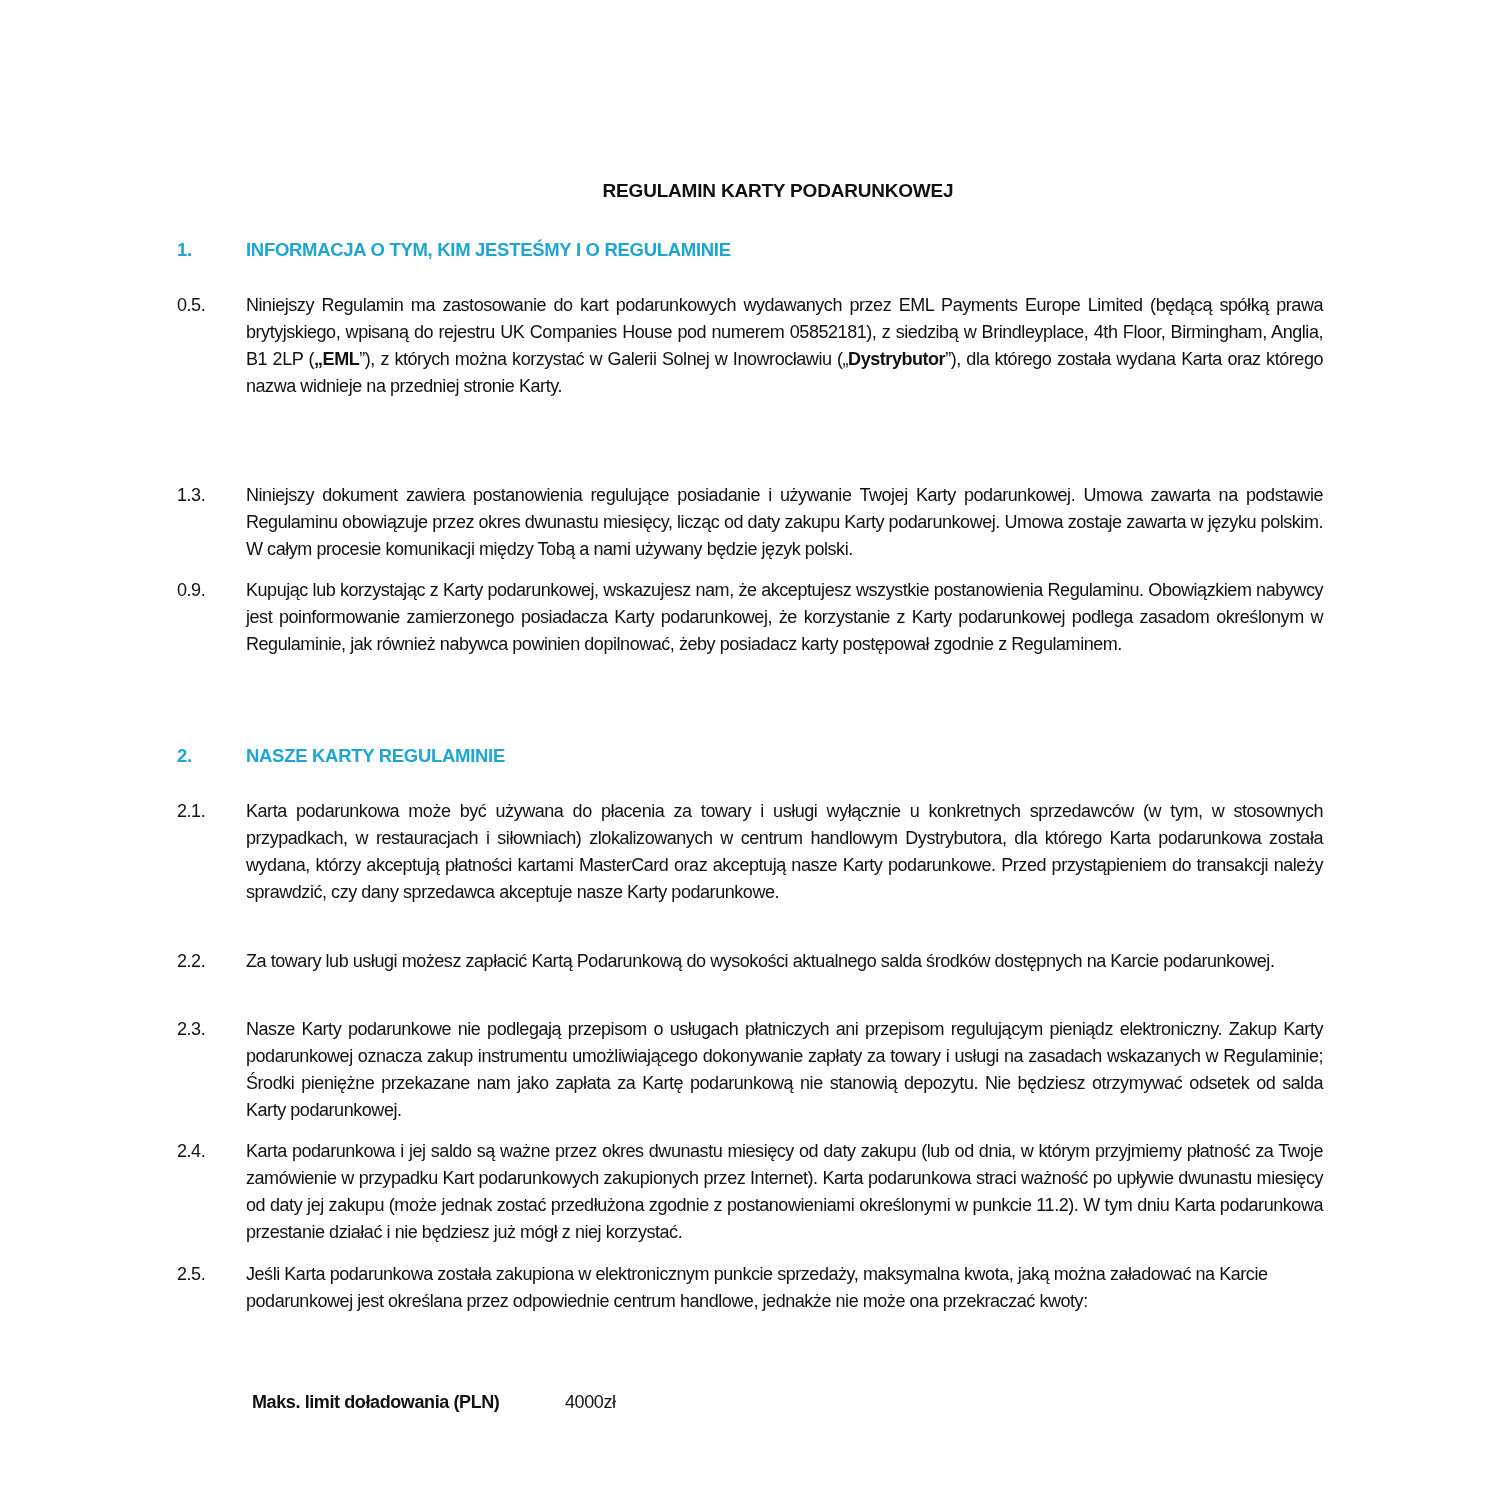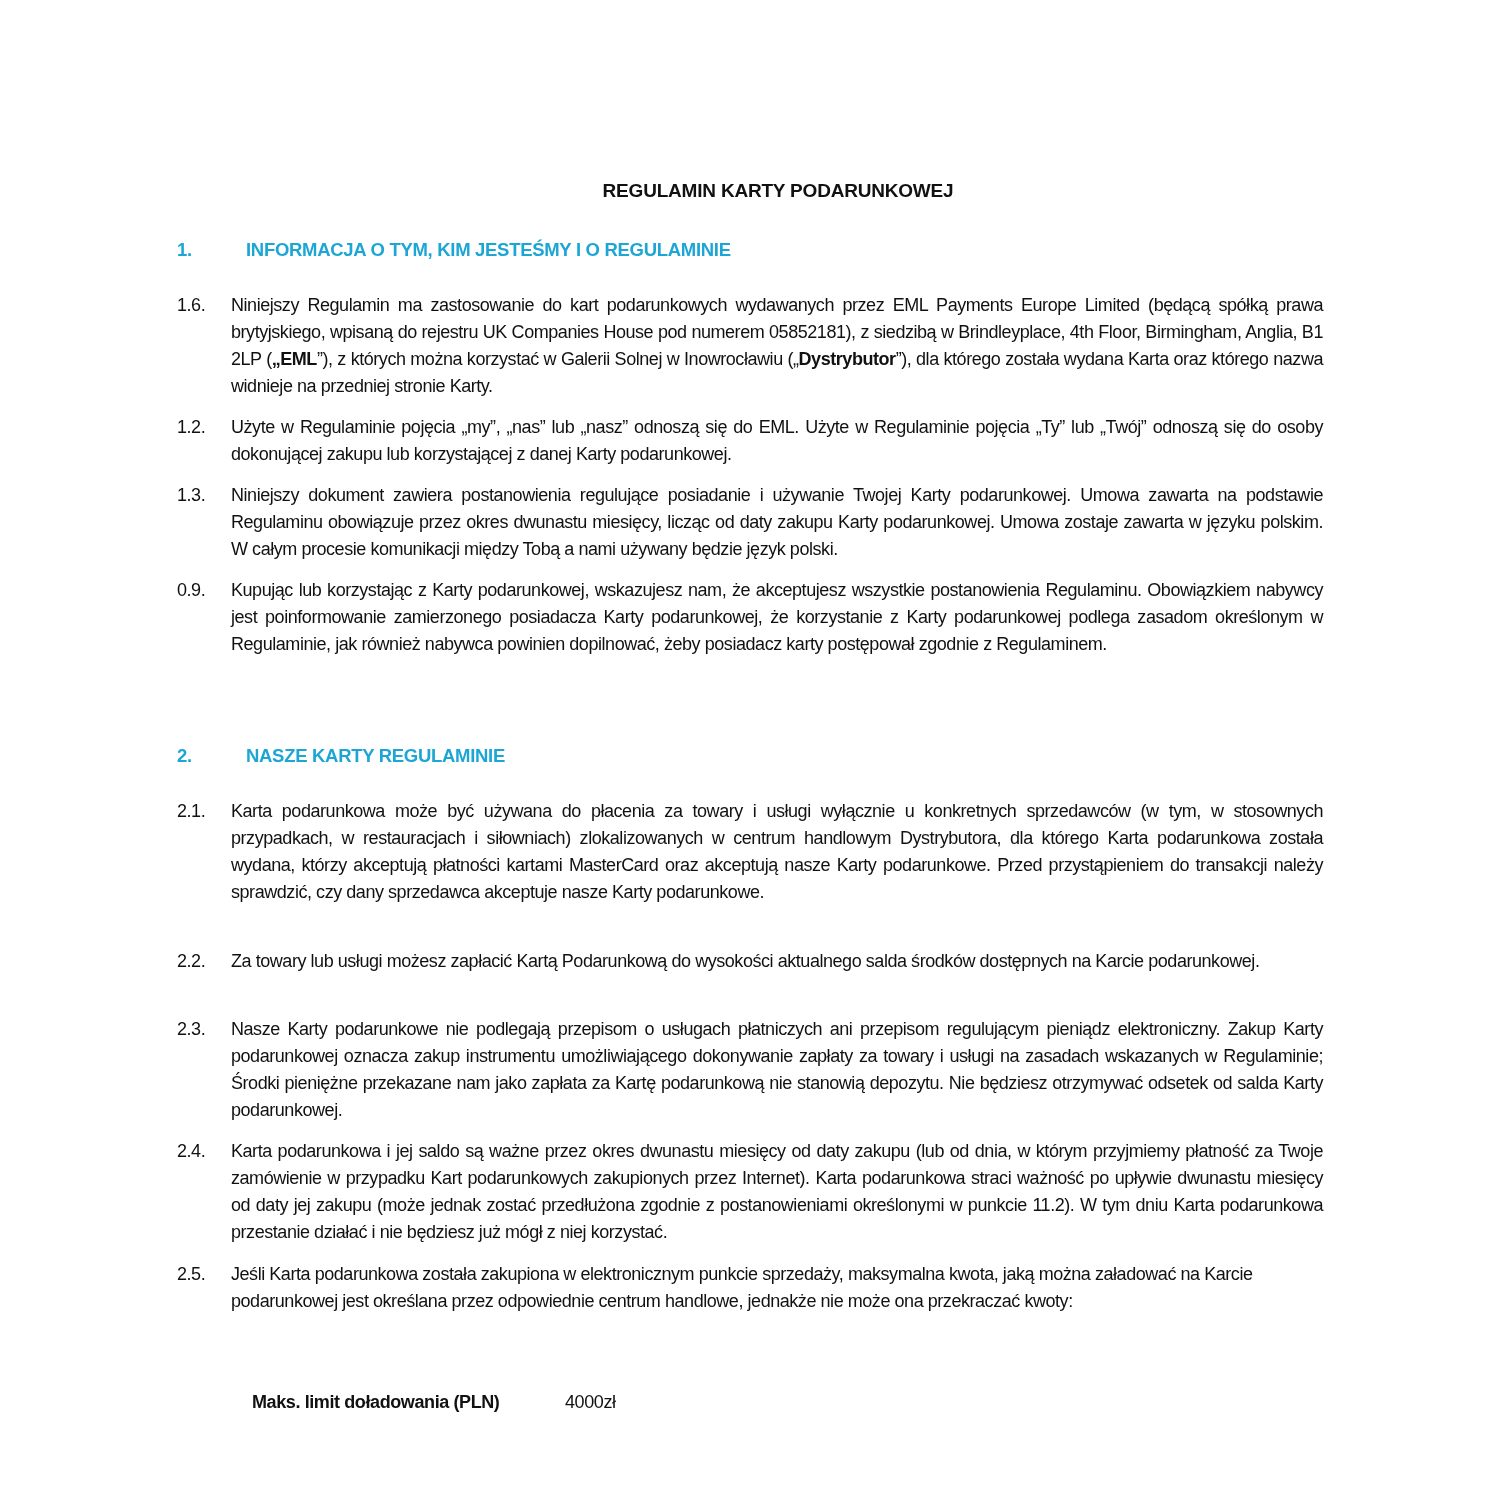--- a/index.html
+++ b/index.html
@@ -13,48 +13,44 @@
     text-align: center; font-weight: bold; font-size: 19px; letter-spacing: -0.2px;
   }
   .heading {
     position: absolute; left: 177px; font-weight: bold; font-size: 18.5px;
     color: #1ca6d6; letter-spacing: -0.3px;
   }
   .heading .num { position: absolute; left: 0; }
   .heading .txt { position: absolute; left: 69px; white-space: nowrap; }
   .clause { position: absolute; left: 177px; width: 1146px; font-size: 18px; line-height: 27px; letter-spacing: -0.45px; }
   .clause .num { position: absolute; left: 0; top: 0; }
-  .clause .body { margin-left: 54px; text-align: justify; }
+  .clause .body { margin-left: 69px; text-align: justify; }
   .clause .body.left { text-align: left; }
   .limit { position: absolute; top: 1392px; left: 252px; font-size: 18px; letter-spacing: -0.4px; }
   .limit .lbl { font-weight: bold; }
   .limit .val { position: absolute; left: 313px; white-space: nowrap; }
   .info { position: absolute; top: 1467px; left: 246px; width: 1077px; font-size: 18px; line-height: 27px; letter-spacing: -0.3px; text-align: justify; text-align-last: justify; }
 </style>
 </head>
 <body>
 
 <div class="page">
 
   <div class="doc-title">REGULAMIN KARTY PODARUNKOWEJ</div>
 
   <div class="heading" style="top:239px;">
     <span class="num">1.</span>
     <span class="txt">INFORMACJA O TYM, KIM JESTEŚMY I O REGULAMINIE</span>
   </div>
 
   <div class="clause" style="top:292px;">
-    <span class="num">1.6.</span>
+    <span class="num">0.5.</span>
     <div class="body"><span>Niniejszy Regulamin ma zastosowanie do kart podarunkowych wydawanych przez EML Payments Europe Limited (będącą spółką prawa brytyjskiego, wpisaną do rejestru UK Companies House pod numerem 05852181), z siedzibą w Brindleyplace, 4th Floor, Birmingham, Anglia, B1 2LP (</span><b>„EML</b><span>”), z których można korzystać w Galerii Solnej w Inowrocławiu („</span><b>Dystrybutor</b><span>”), dla którego została wydana Karta oraz którego nazwa widnieje na przedniej stronie Karty.</span></div>
   </div>
 
-  <div class="clause" style="top:414px;">
-    <span class="num">1.2.</span>
-    <div class="body">Użyte w Regulaminie pojęcia „my”, „nas” lub „nasz” odnoszą się do EML. Użyte w Regulaminie pojęcia „Ty” lub „Twój” odnoszą się do osoby dokonującej zakupu lub korzystającej z danej Karty podarunkowej.</div>
-  </div>
 
   <div class="clause" style="top:482px;">
     <span class="num">1.3.</span>
     <div class="body">Niniejszy dokument zawiera postanowienia regulujące posiadanie i używanie Twojej Karty podarunkowej.  Umowa zawarta na podstawie Regulaminu obowiązuje przez okres dwunastu miesięcy, licząc od daty zakupu Karty podarunkowej. Umowa zostaje zawarta w języku polskim. W całym procesie komunikacji między Tobą a nami używany będzie język polski.</div>
   </div>
 
   <div class="clause" style="top:577px;">
     <span class="num">0.9.</span>
     <div class="body">Kupując lub korzystając z Karty podarunkowej, wskazujesz nam, że akceptujesz wszystkie postanowienia Regulaminu. Obowiązkiem nabywcy jest poinformowanie zamierzonego posiadacza Karty podarunkowej, że korzystanie z Karty podarunkowej podlega zasadom określonym w Regulaminie, jak również nabywca powinien dopilnować, żeby posiadacz karty postępował zgodnie z Regulaminem.</div>
   </div>

